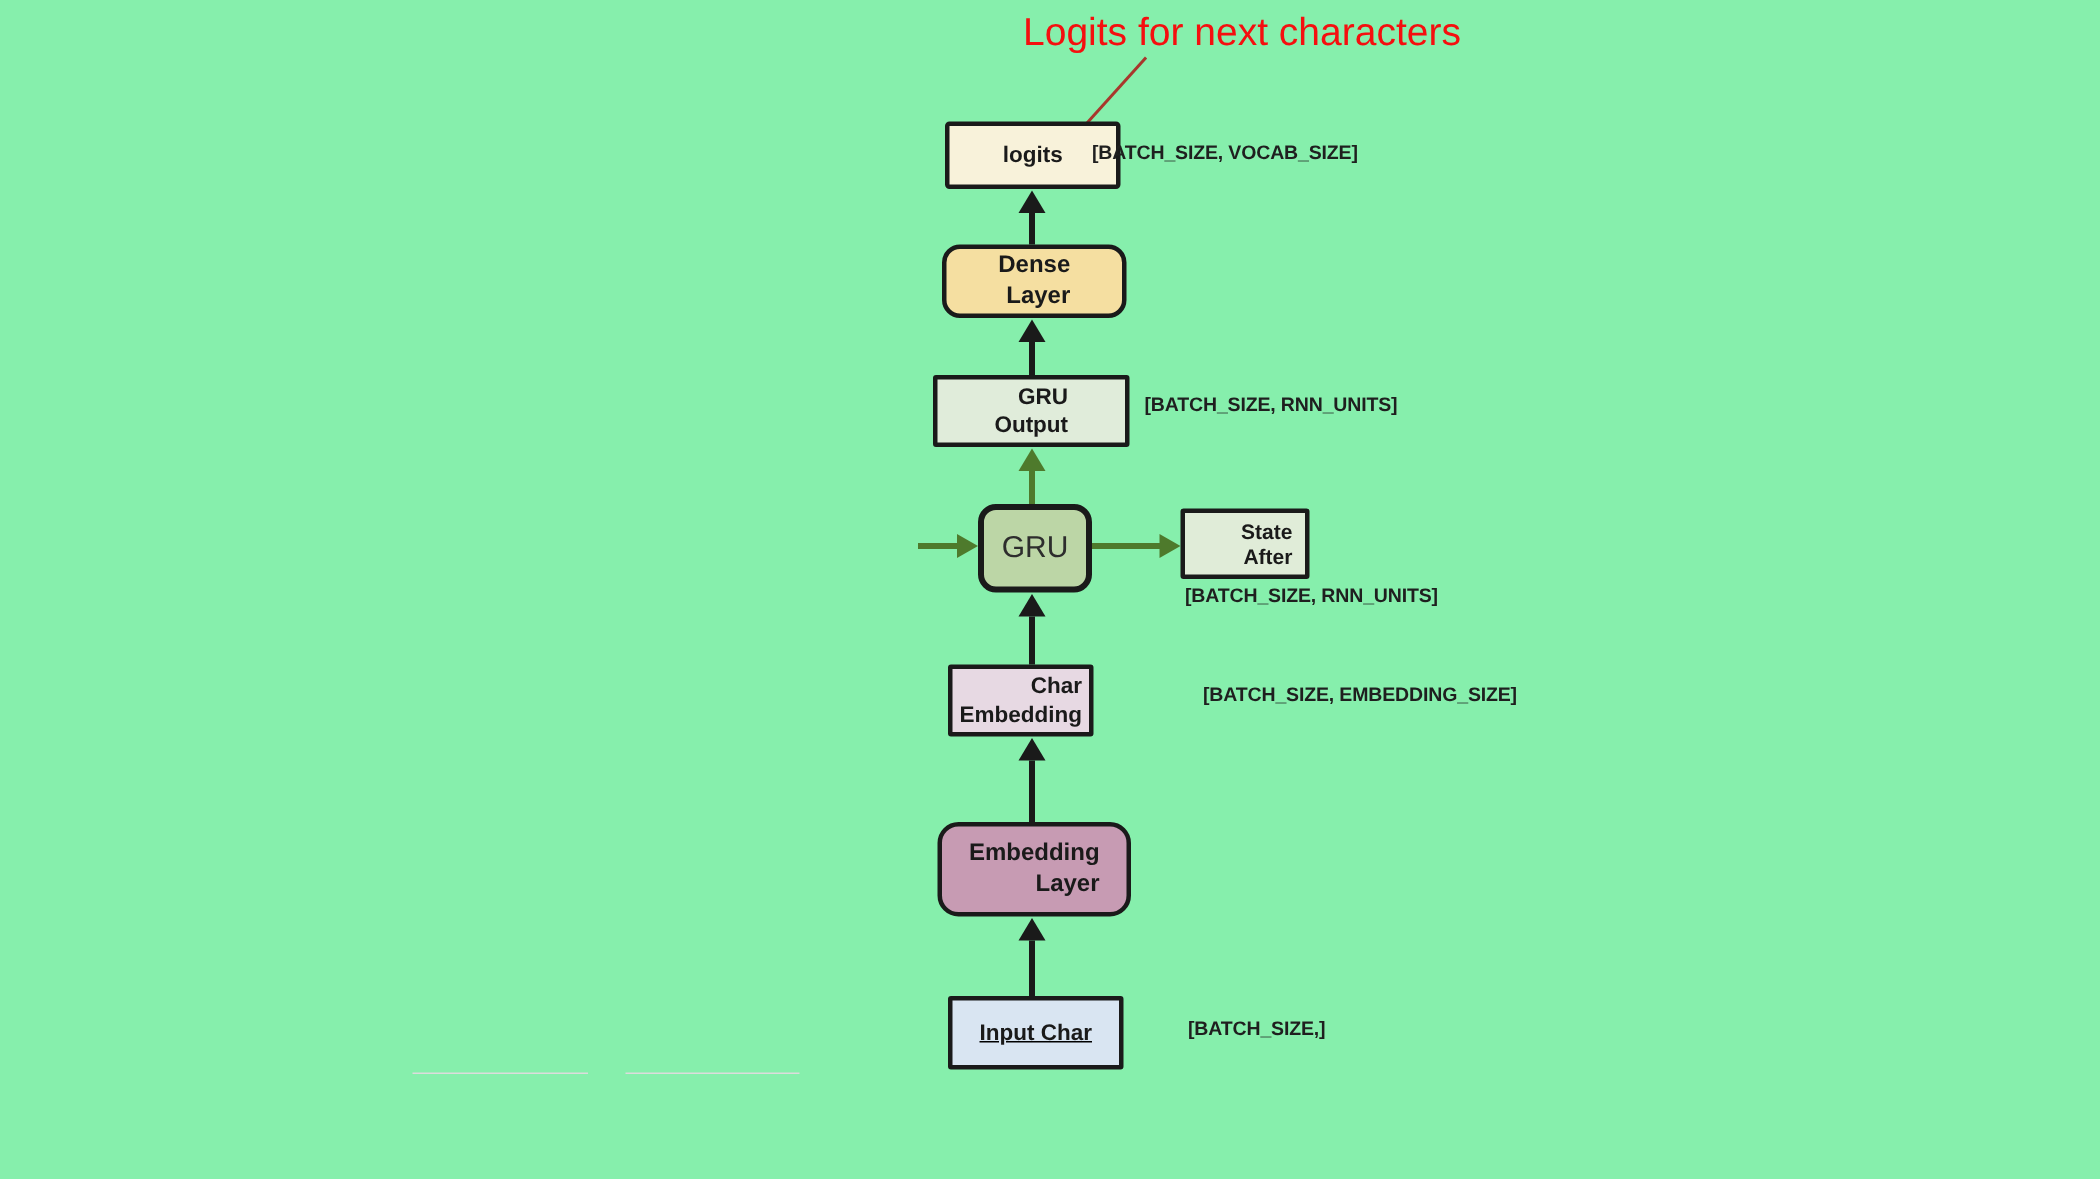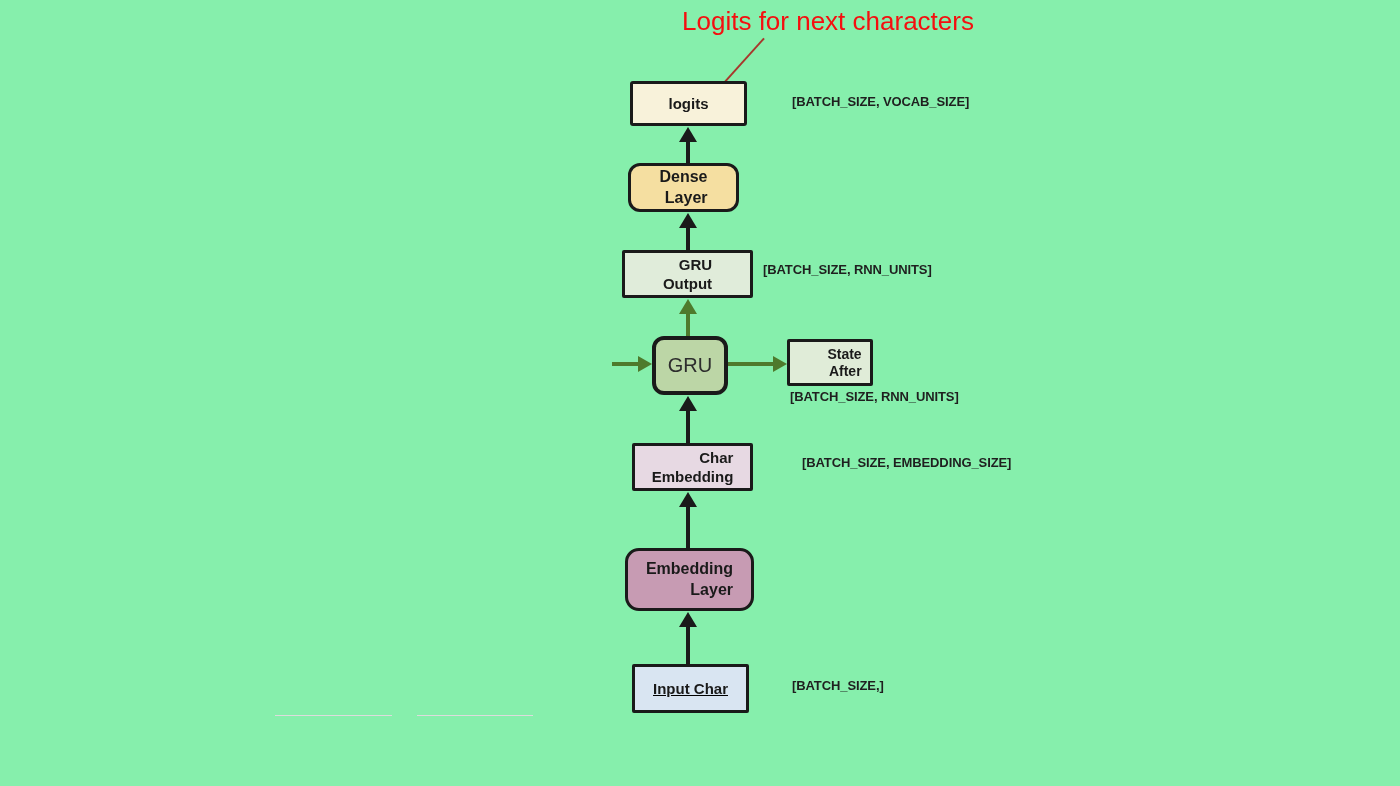--- a/index.html
+++ b/index.html
@@ -11,35 +11,35 @@
   .note-top{left:633px;top:6px;width:390px;}
   .note-bottom{left:490px;top:745px;width:400px;}
   .pointer-line{position:absolute;left:714px;top:93px;width:75px;height:2.4px;background:#a8372c;
                 transform:rotate(-48deg);transform-origin:0 50%;}
 
   
   .node{position:absolute;box-sizing:border-box;border:3px solid #1a1a1a;
         display:flex;align-items:center;justify-content:center;text-align:right;}
   .node-label{font-weight:bold;font-size:15px;line-height:1.28;color:#1a1a1a;white-space:pre-line;}
   .n-logits{left:630px;top:81px;width:117px;height:45px;border-radius:3px;}
-  .n-dense{left:628px;top:163px;width:111px;height:49px;border-radius:12px;}
+  .n-dense{left:628px;top:163px;width:123px;height:49px;border-radius:12px;}
   .n-dense .node-label{font-size:16px;}
   .n-gru-output{left:622px;top:250px;width:131px;height:48px;border-radius:2px;}
   .n-gru{left:652px;top:336px;width:76px;height:59px;border-radius:12px;border-width:4px;}
   .n-gru .node-label{font-weight:400;font-size:20px;color:#2d2d2d;}
   .n-state-after{left:787px;top:339px;width:86px;height:47px;border-radius:2px;}
   .n-state-after .node-label{font-size:14px;line-height:1.2;margin-left:29px;}
-  .n-char-embedding{left:632px;top:443px;width:121px;height:48px;border-radius:2px;}
+  .n-char-embedding{left:632px;top:443px;width:97px;height:48px;border-radius:2px;}
   .n-embedding-layer{left:625px;top:548px;width:129px;height:63px;border-radius:14px;}
   .n-embedding-layer .node-label{font-size:16px;}
   .n-input-char{left:632px;top:664px;width:117px;height:49px;border-radius:2px;}
 
   
   .dims{position:absolute;font-weight:bold;font-size:13px;color:#1f1f1f;white-space:nowrap;letter-spacing:-0.1px;}
-  .d-logits{left:792px;top:94px;}
+  .d-logits{left:728px;top:94px;}
   .d-gru-output{left:763px;top:262px;}
   .d-state-after{left:790px;top:389px;}
   .d-char-embedding{left:802px;top:455px;}
   .d-input-char{left:792px;top:678px;}
 
   
   .stem-v{position:absolute;left:686px;width:4px;background:#1a1a1a;}
   .stem-v.green{background:#4e7a2c;}
   .head-up{position:absolute;left:679px;width:0;height:0;
            border-left:9px solid transparent;border-right:9px solid transparent;

